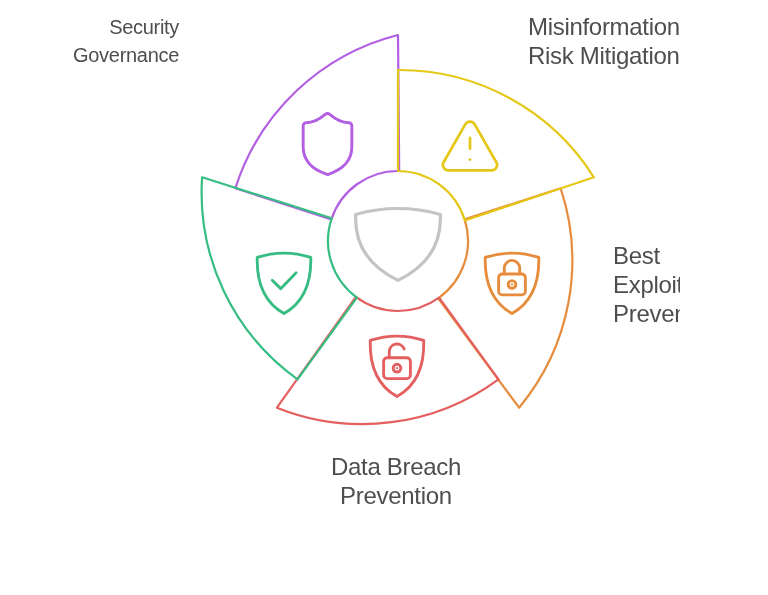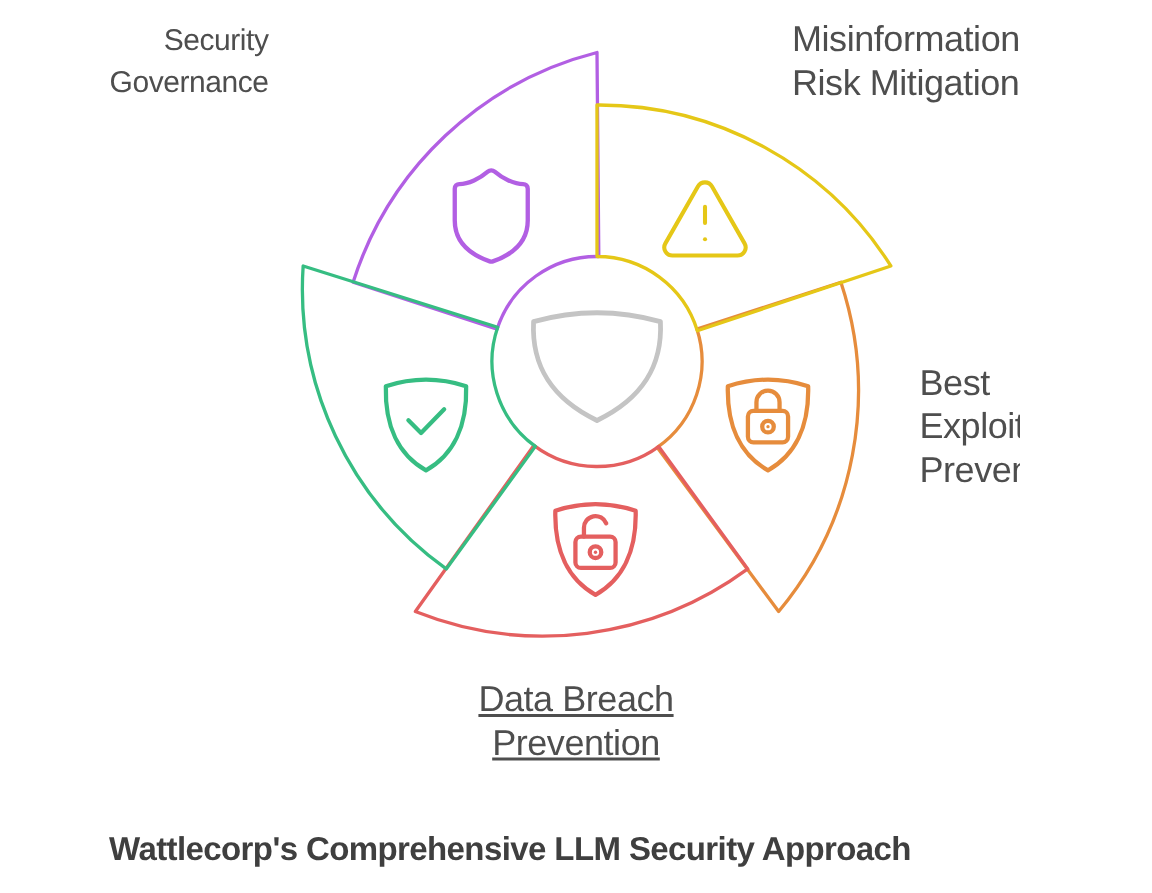--- a/index.html
+++ b/index.html
@@ -11,21 +11,21 @@
   .lbl{
     position:absolute;color:#4e4e4e;font-size:24px;line-height:29px;
     letter-spacing:-0.3px;white-space:pre-line;
   }
   .lbl-right{text-align:right;}
   .lbl-left{text-align:left;}
   .lbl-center{text-align:center;transform:translateX(-50%);}
   .lbl-security{font-size:20px;line-height:28px;right:501px;top:13px;}
   .lbl-misinfo{left:528px;top:12px;}
   .lbl-model{left:613px;top:241px;}
-  .lbl-data{left:384px;top:452px;text-decoration:underline;}
+  .lbl-data{left:396px;top:452px;}
   .lbl-best{font-size:23px;right:586px;top:253px;}
   .title{
     position:absolute;left:50%;top:553px;transform:translateX(-50%);
     font-size:22px;font-weight:bold;color:#3f3f3f;letter-spacing:-0.4px;white-space:nowrap;
   }
 </style>
 </head>
 <body>
 
 <div class="stage">
@@ -81,14 +81,13 @@
 Risk Mitigation</div>
 
   <div class="lbl lbl-left lbl-model">Best
 Exploitation
 Prevention</div>
 
   <div class="lbl lbl-center lbl-data">Data Breach
 Prevention</div>
 
 
-  <div class="title">Wattlecorp's Comprehensive LLM Security Approach</div>
 </div>
 
 </body></html>

